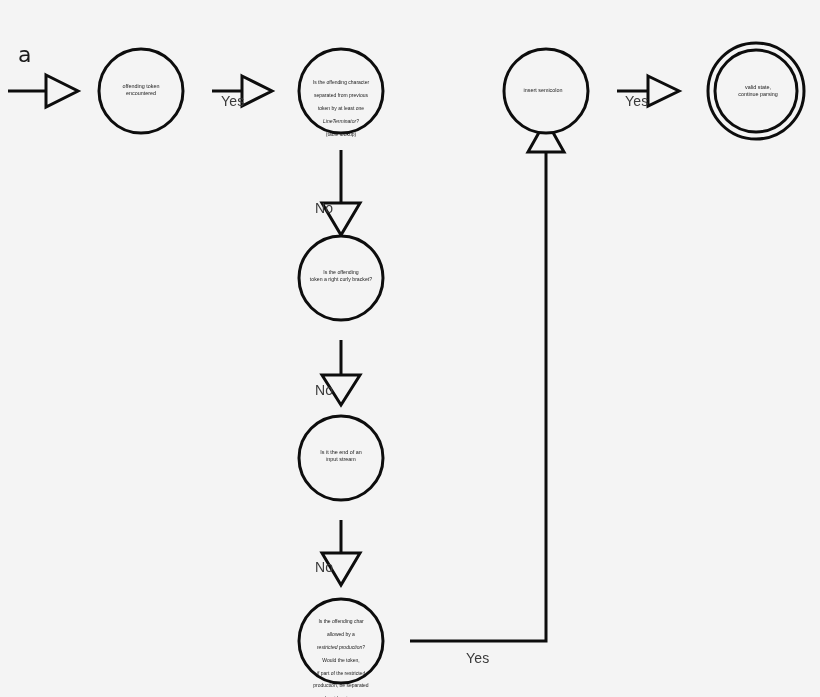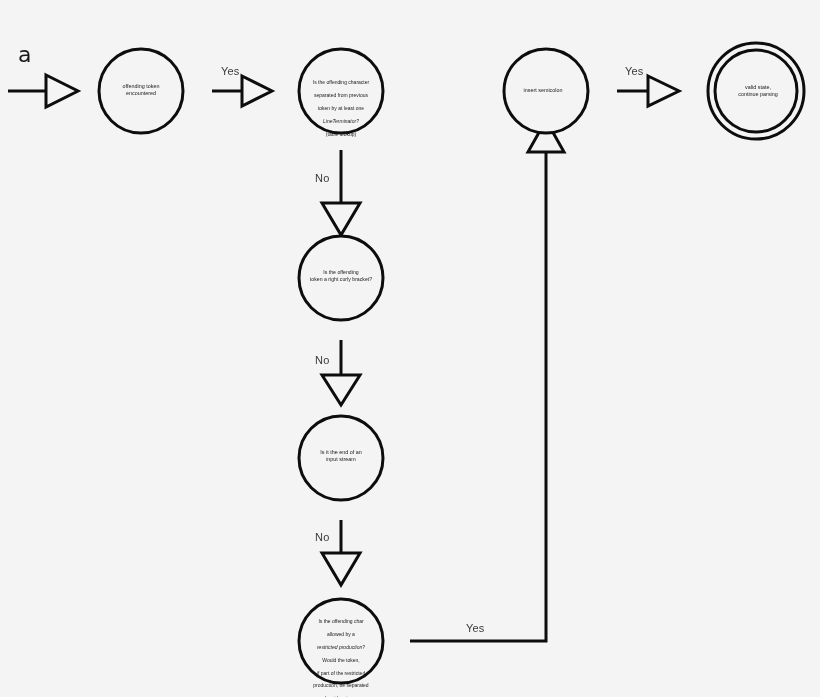--- a/index.html
+++ b/index.html
@@ -26,22 +26,23 @@
     position: absolute;
     text-align: center;
     color: #1b1b1b;
     line-height: 1.28;
     pointer-events: none;
     white-space: pre-line;
   }
   .edge-label {
     position: absolute;
     color: #3a3a3a;
-    font-size: 11px;
+    font-size: 14px;
     letter-spacing: .2px;
+    margin-top: 28px;
   }
   .start-label {
     position: absolute;
     color: #1b1b1b;
     font-size: 22px;
     font-family: "DejaVu Sans", sans-serif;
   }
   .lbl-n1 { font-size: 5.4px; width: 96px; left: 93px; top: 83px; }
   .lbl-n2 { font-size: 5.0px; width: 82px; left: 300px; top: 73px; }
   .lbl-n3 { font-size: 5.2px; width: 86px; left: 298px; top: 269px; }

